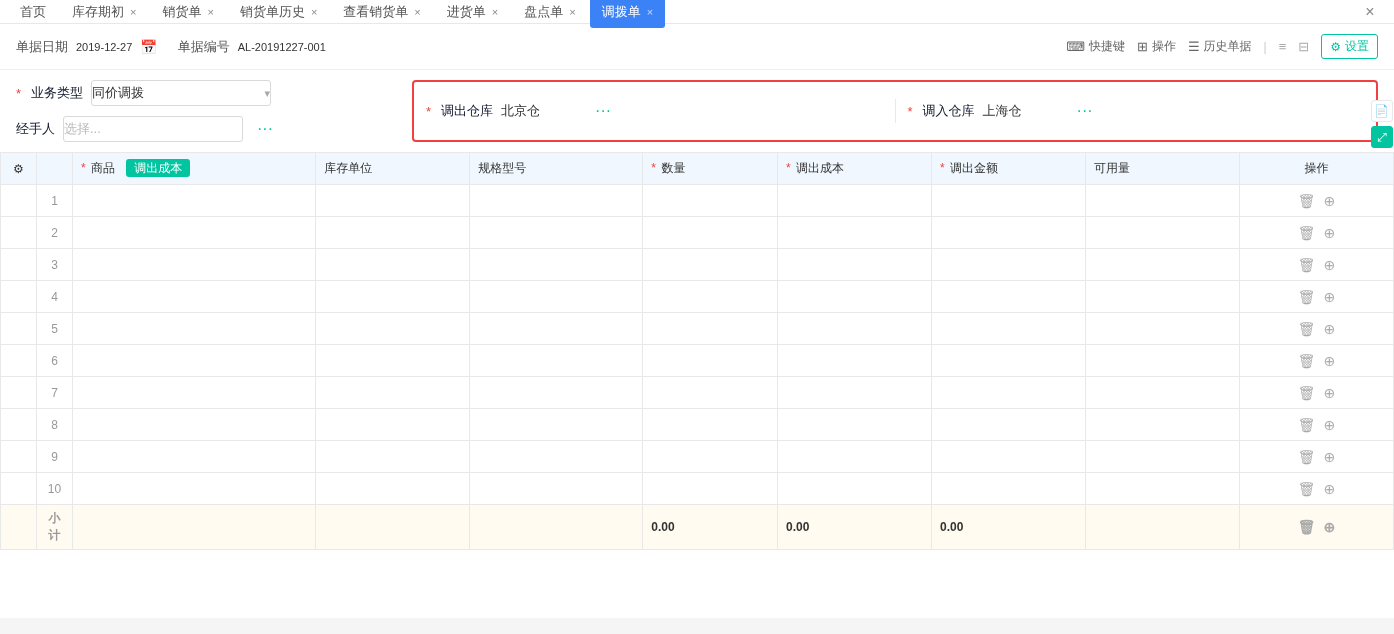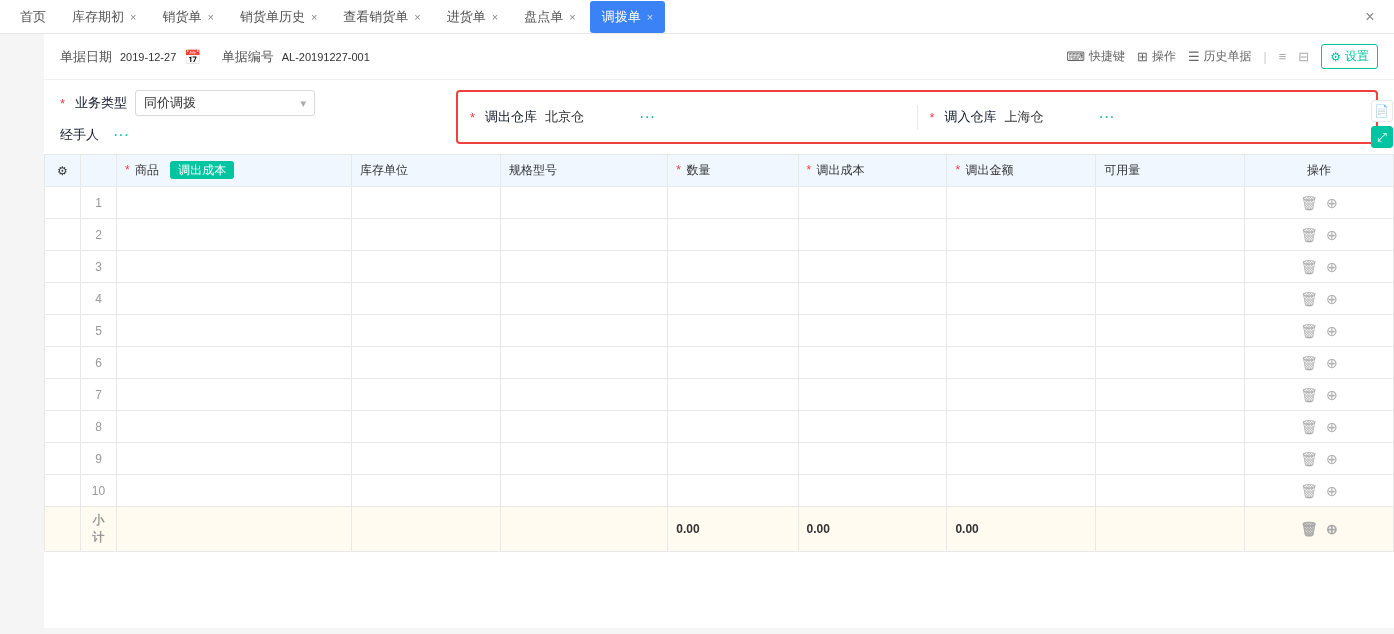--- a/index.html
+++ b/index.html
@@ -1,39 +1,39 @@
 <!DOCTYPE html>
 <html><head>
   <meta charset="utf-8">
   <style>
     * { box-sizing: border-box; margin: 0; padding: 0; }
     body { font-family: 'Microsoft YaHei', Arial, sans-serif; font-size: 13px; background: #f5f5f5; color: #333; overflow: hidden; }
 
     
     .tab-bar {
       display: flex; align-items: center; background: #fff;
-      border-bottom: 1px solid #e8e8e8; height: 34px; padding: 0 8px;
+      border-bottom: 1px solid #e8e8e8; height: 24px; padding: 0 8px;
       gap: 2px;
     }
     .tab {
       display: flex; align-items: center; padding: 0 12px; height: 32px;
       cursor: pointer; border-radius: 3px; white-space: nowrap; gap: 6px;
       font-size: 13px; color: #555; background: transparent;
     }
     .tab.active { background: #3b82f6; color: #fff; border-radius: 3px; }
     .tab .close-icon { font-size: 11px; opacity: 0.7; cursor: pointer; }
     .tab.active .close-icon { color: #fff; }
     .tab-spacer { flex: 1; }
     .win-close-btn {
       width: 32px; height: 32px; display: flex; align-items: center; justify-content: center;
       cursor: pointer; color: #888; font-size: 16px; border-radius: 3px;
     }
 
     
-    .main-content { background: #fff; height: calc(634px - 40px); overflow: hidden; display: flex; flex-direction: column; margin-left: 44px; }
+    .main-content { background: #fff; height: calc(634px - 40px); overflow: hidden; display: flex; flex-direction: column; }
 
     
     .header-row {
       display: flex; align-items: center; padding: 10px 16px; gap: 20px;
       border-bottom: 1px solid #f0f0f0; flex-shrink: 0;
     }
     .header-field { display: flex; align-items: center; gap: 8px; }
     .header-label { color: #555; font-size: 13px; }
     .header-value { color: #333; font-size: 11px; }
     .cal-icon { color: #00c5a0; cursor: pointer; font-size: 14px; }
@@ -53,21 +53,21 @@
     .form-right {
       flex: 1; border: 2px solid #f04040; border-radius: 4px;
       display: flex; align-items: center; padding: 8px 12px; gap: 0;
     }
     .field-group { display: flex; align-items: center; gap: 8px; }
     .required-star { color: #f04040; margin-right: 2px; }
     .field-label { color: #0f172a; }
     .field-value { color: #333; min-width: 80px; }
     .dropdown-btn {
       display: flex; align-items: center; justify-content: space-between;
-      border: 1px solid #d9d9d9; border-radius: 3px; padding: 3px 8px;
+      border: 1px solid #d9d9d9; border-radius: 3px; padding: 3px 0;
       min-width: 180px; cursor: pointer; background: #fff;
     }
     .dropdown-arrow { color: #aaa; font-size: 11px; }
     .more-btn { color: #00c5a0; cursor: pointer; font-size: 16px; padding: 0 6px; }
     .divider-v { width: 1px; background: #e8e8e8; height: 24px; margin: 0 12px; }
     .warehouse-section { display: flex; align-items: center; gap: 8px; flex: 1; }
 
     
     .table-container { flex: 1; overflow: auto; }
     table { width: 100%; border-collapse: collapse; font-size: 12px; }
@@ -198,20 +198,24 @@
         <div class="field-group">
           <span class="required-star">*</span>
           <span class="field-label">业务类型</span>
           <div class="dropdown-btn">
             <span>同价调拨</span>
             <span class="dropdown-arrow">▾</span>
           </div>
         </div>
         <div class="field-group">
           <span class="field-label">经手人</span>
+          <div class="dropdown-btn">
+            <span style="color:#bbb;">选择...</span>
+            <span class="dropdown-arrow"></span>
+          </div>
           <span class="more-btn">···</span>
         </div>
       </div>
 
       <div class="form-right">
         <div class="warehouse-section">
           <span class="required-star">*</span>
           <span class="field-label">调出仓库</span>
           <span class="field-value">北京仓</span>
           <span class="more-btn">···</span>

